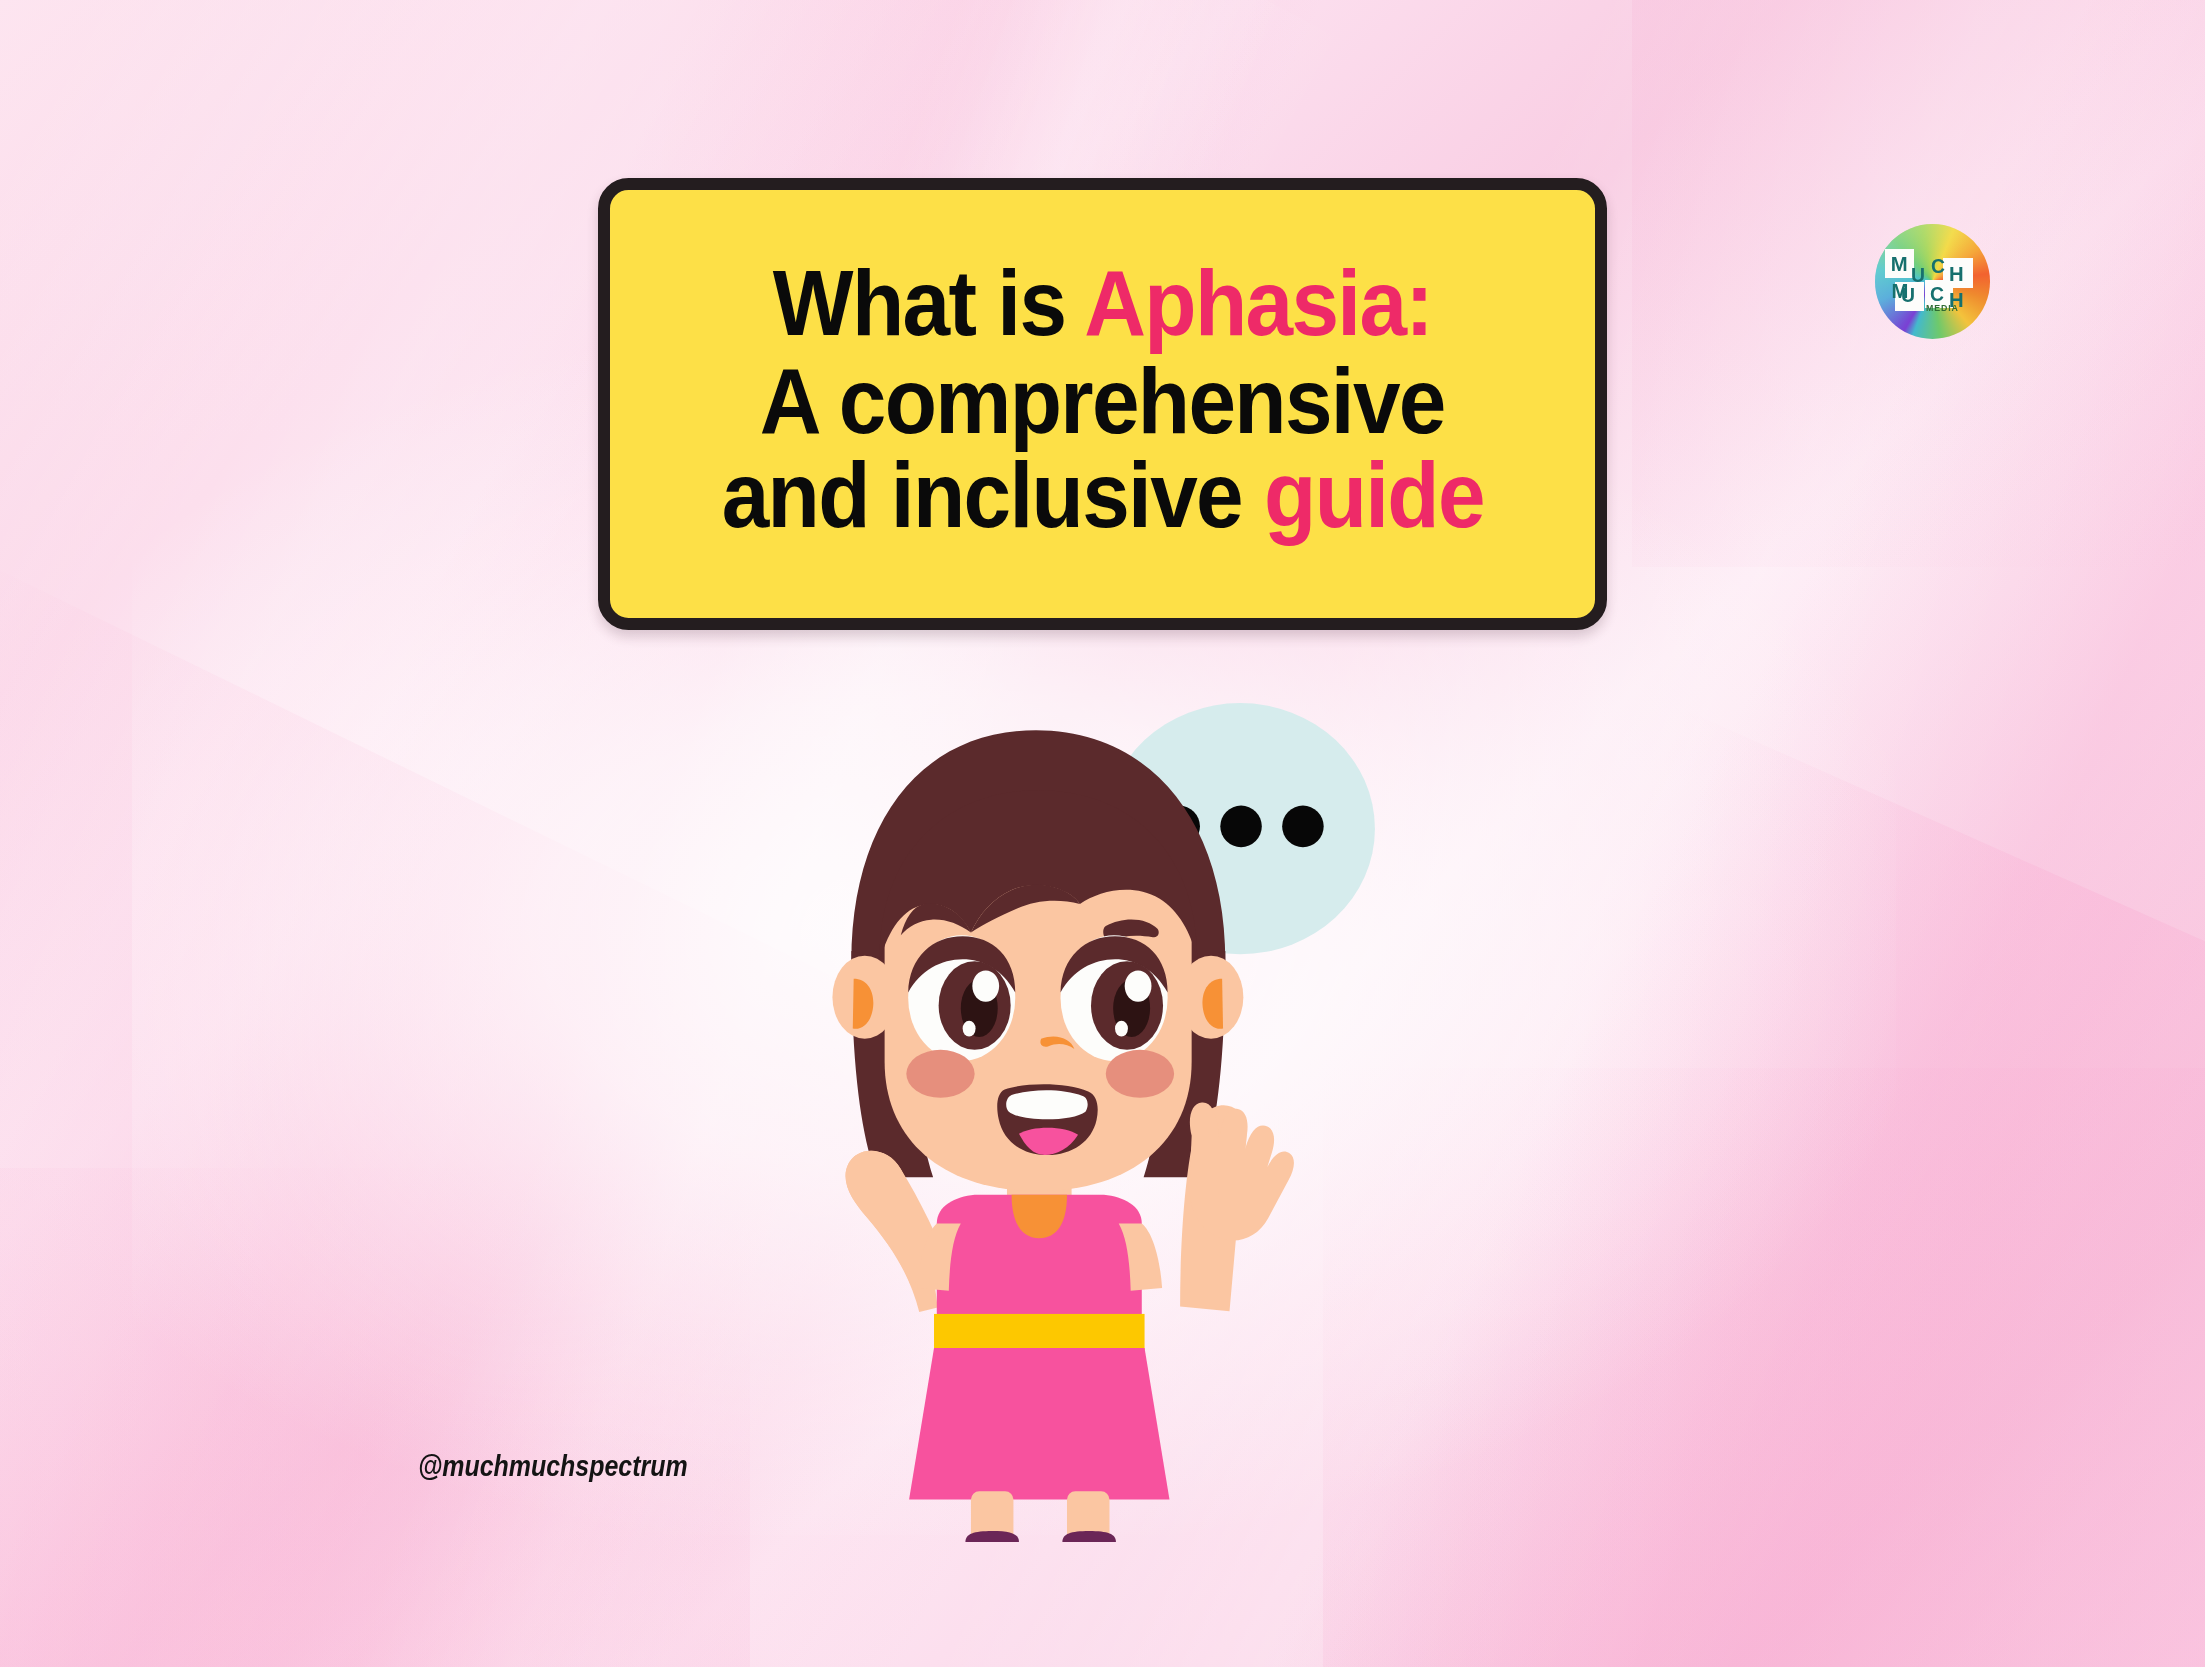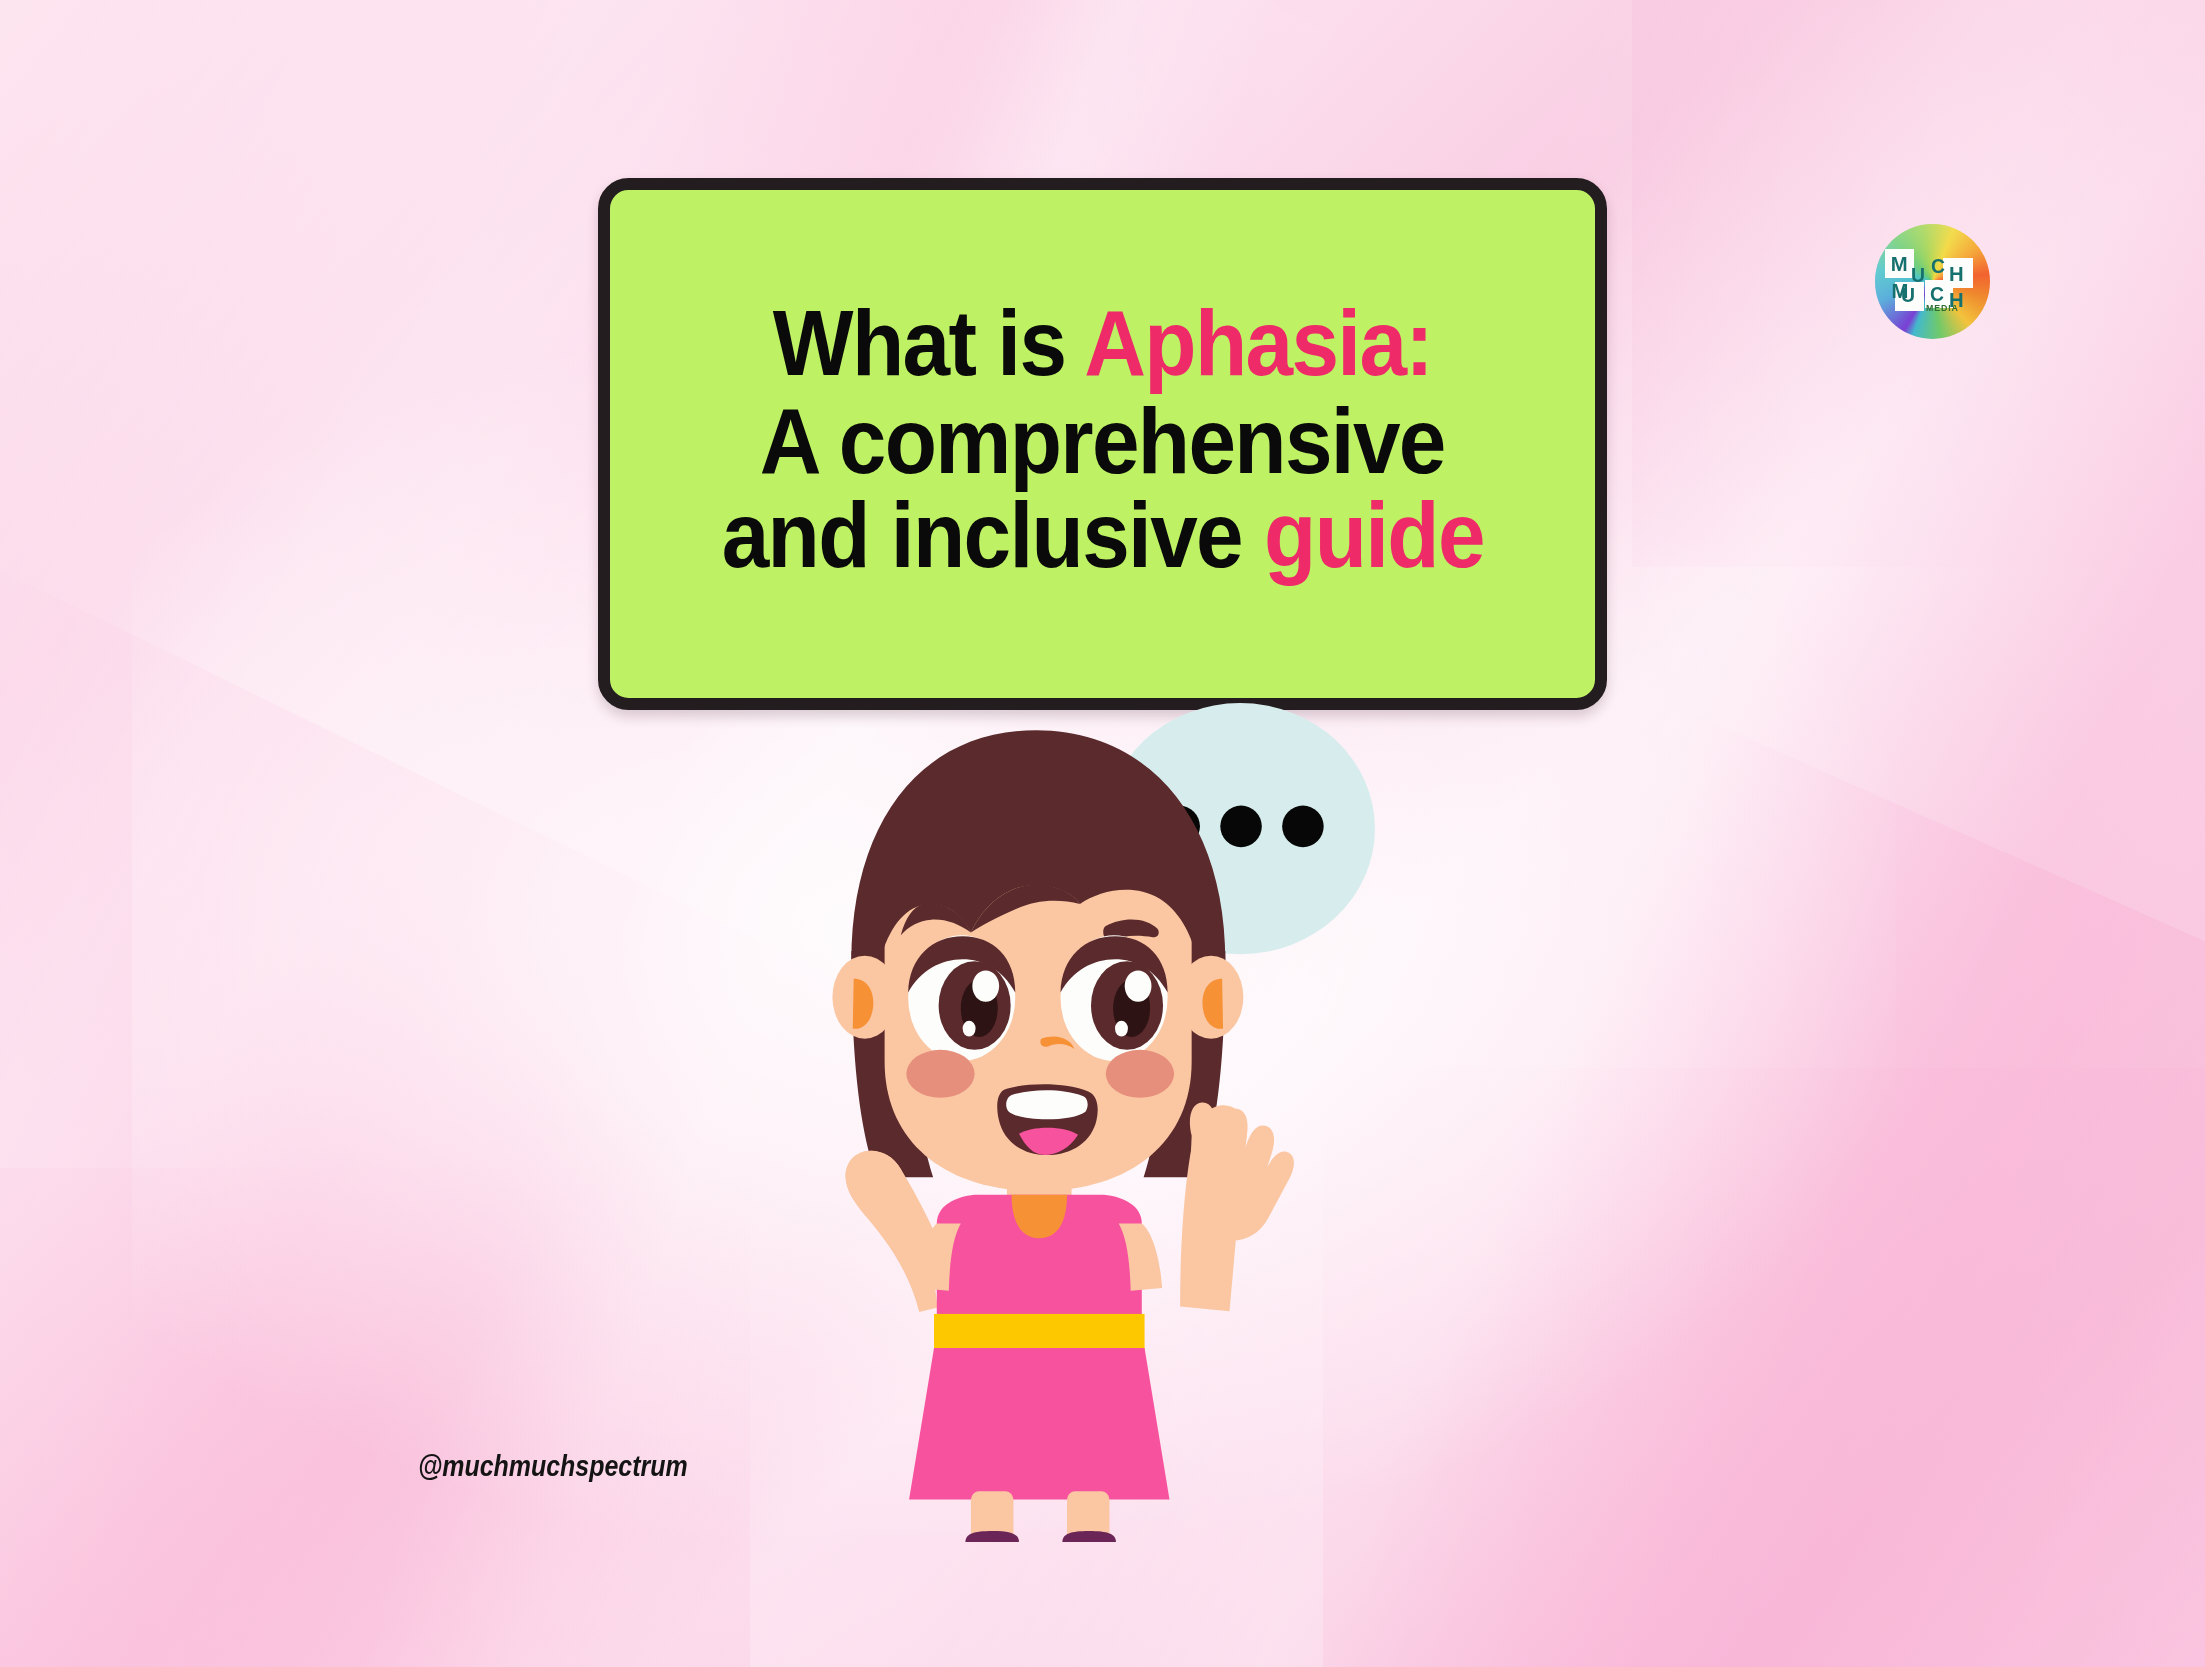--- a/index.html
+++ b/index.html
@@ -44,22 +44,22 @@
   .w2{right:0;top:0;width:26%;height:34%;
       background:linear-gradient(160deg,rgba(248,190,219,.8),rgba(248,190,219,0));}
   .w3{left:0;bottom:0;width:34%;height:30%;
       background:linear-gradient(20deg,rgba(250,186,217,.75),rgba(250,186,217,0));}
   .w4{right:0;bottom:0;width:40%;height:36%;
       background:linear-gradient(330deg,rgba(248,176,212,.85),rgba(248,176,212,0));}
 
   
   #title-card{
     position:absolute;
-    left:598px;top:178px;width:1009px;height:532px;
-    background:#bef264;
+    left:598px;top:178px;width:1009px;height:452px;
+    background:#fde047;
     border:12px solid #241d1f;
     border-radius:30.5px;
     box-sizing:border-box;
     box-shadow:0 6.5px 12px rgba(60,30,45,.18);
     display:flex;flex-direction:column;
     align-items:center;justify-content:center;
     padding:12px 18.5px 21px;
   }
   .tline{
     font-family:"Liberation Sans", sans-serif;

